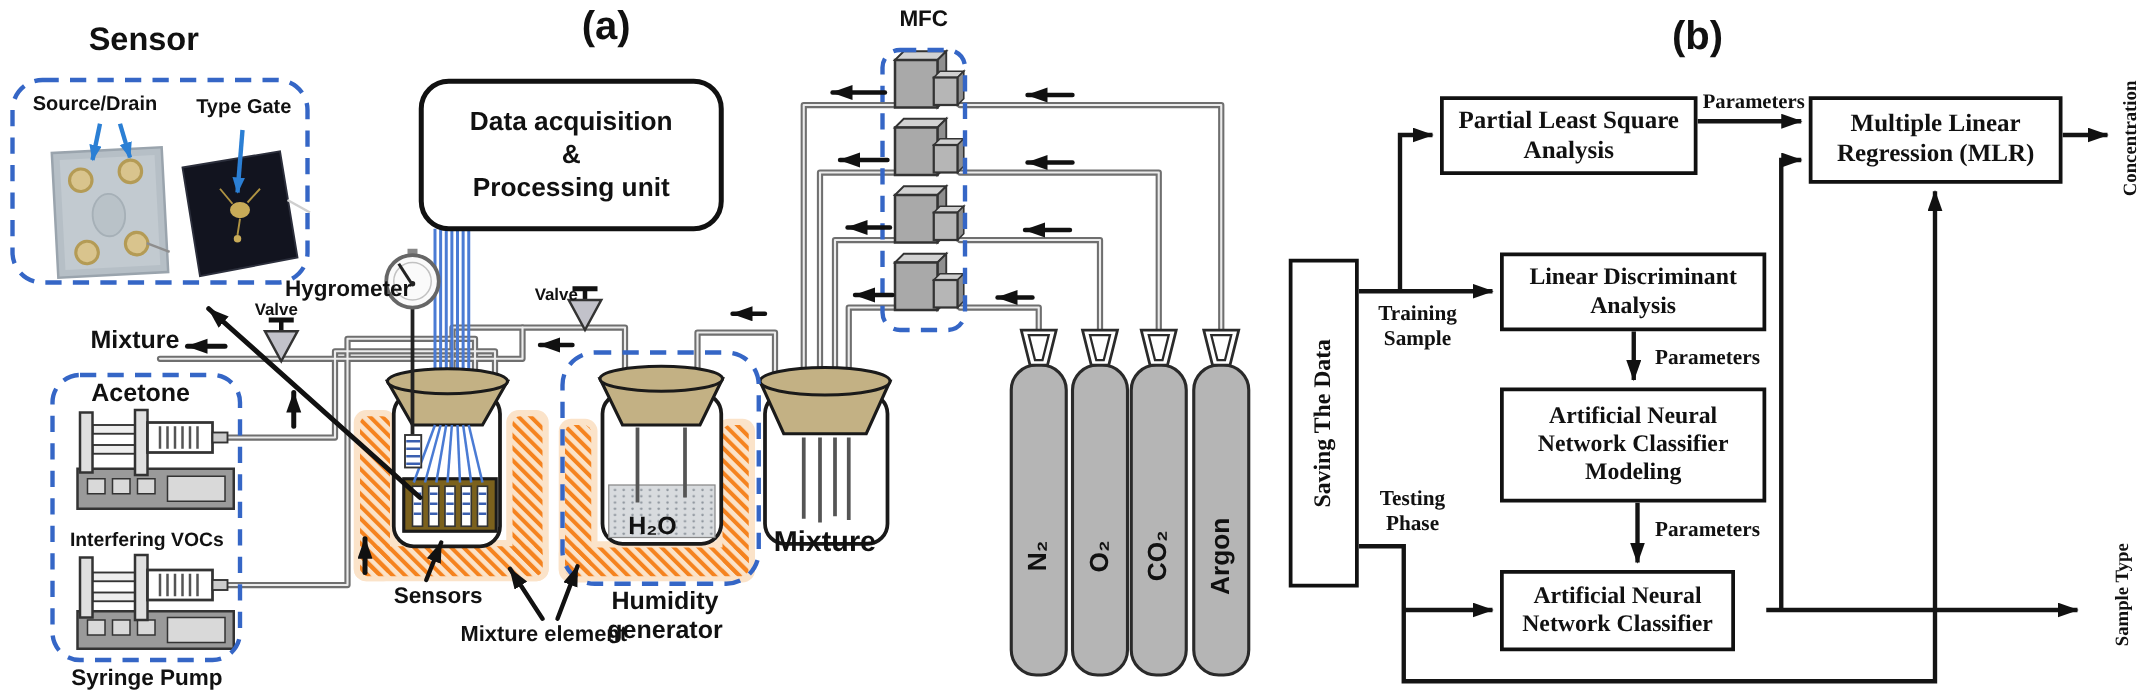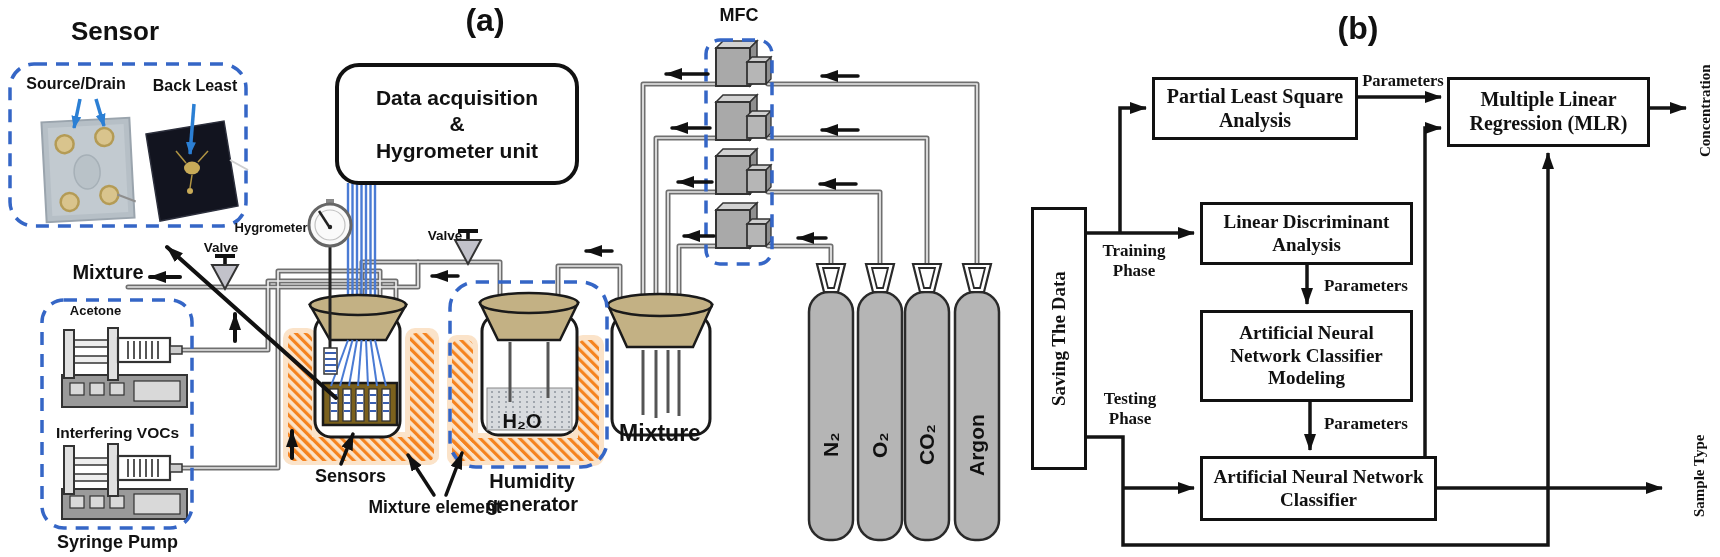--- a/index.html
+++ b/index.html
@@ -360,33 +360,33 @@
     <path d="M1123,488 H1194" marker-end="url(#mB)"></path>
     <path d="M1413,488 H1662" marker-end="url(#mB)"></path>
     <path d="M1425,488 V128 H1441" marker-end="url(#mB)"></path>
   </g>
 </svg>
 
 <div class="lbl sans" style="left:450px;top:2px;width:70px;font-size:32px;">(a)</div>
 
 <div class="lbl sans" style="left:60px;top:17px;width:110px;font-size:26px;">Sensor</div>
 <div class="lbl sans" style="left:20px;top:75px;width:112px;font-size:16px;">Source/Drain</div>
-<div class="lbl sans" style="left:150px;top:77px;width:90px;font-size:16px;">Back Least</div>
+<div class="lbl sans" style="left:150px;top:77px;width:90px;font-size:16px;">Type Gate</div>
 
 <div class="lbl sans" style="left:347px;top:85px;width:220px;font-size:21px;line-height:1.25;">
   <span style="display:block">Data acquisition</span>
   <span style="display:block">&amp;</span>
-  <span style="display:block">Hygrometer unit</span>
+  <span style="display:block">Processing unit</span>
 </div>
 
-<div class="lbl sans" style="left:228px;top:221px;width:86px;font-size:13px;">Hygrometer</div>
+<div class="lbl sans" style="left:228px;top:221px;width:86px;font-size:18px;">Hygrometer</div>
 <div class="lbl sans" style="left:197px;top:240px;width:48px;font-size:13.5px;">Valve</div>
 <div class="lbl sans" style="left:422px;top:228px;width:46px;font-size:13.5px;">Valve</div>
 <div class="lbl sans" style="left:64px;top:261px;width:88px;font-size:20px;">Mixture</div>
-<div class="lbl sans" style="left:43px;top:304px;width:105px;font-size:13px;">Acetone</div>
+<div class="lbl sans" style="left:60px;top:304px;width:105px;font-size:20px;">Acetone</div>
 <div class="lbl sans" style="left:45px;top:424px;width:145px;font-size:15.5px;">Interfering VOCs</div>
 <div class="lbl sans" style="left:40px;top:532px;width:155px;font-size:18px;">Syringe Pump</div>
 <div class="lbl sans" style="left:296px;top:466px;width:90px;font-size:18px;text-align:right;">Sensors</div>
 <div class="lbl sans" style="left:350px;top:497px;width:170px;font-size:17.5px;">Mixture element</div>
 <div class="lbl sans" style="left:452px;top:470px;width:160px;font-size:20px;">Humidity generator</div>
 <div class="lbl sans" style="left:494px;top:410px;width:56px;font-size:20px;">H₂O</div>
 <div class="lbl sans" style="left:612px;top:420px;width:96px;font-size:23px;">Mixture</div>
 <div class="lbl sans" style="left:706px;top:5px;width:66px;font-size:18px;">MFC</div>
 
 <div class="cyl-label" style="left:817px;top:370px;width:28px;height:150px;">N₂</div>
@@ -394,24 +394,24 @@
 <div class="cyl-label" style="left:913px;top:370px;width:28px;height:150px;">CO₂</div>
 <div class="cyl-label" style="left:963px;top:370px;width:28px;height:150px;">Argon</div>
 
 <div class="lbl sans" style="left:1322px;top:10px;width:72px;font-size:32px;">(b)</div>
 
 <div class="bbox vtext" style="left:1031px;top:207px;width:56px;height:263px;font-size:19px;">Saving The Data</div>
 <div class="bbox" style="left:1447px;top:77px;width:203px;height:70px;font-size:20px;">Multiple Linear Regression (MLR)</div>
 <div class="bbox" style="left:1152px;top:77px;width:206px;height:63px;font-size:20px;">Partial Least Square Analysis</div>
 <div class="bbox" style="left:1200px;top:310px;width:213px;height:92px;font-size:19px;">Artificial Neural Network Classifier Modeling</div>
 <div class="bbox" style="left:1200px;top:202px;width:213px;height:63px;font-size:19px;">Linear Discriminant Analysis</div>
-<div class="bbox" style="left:1200px;top:456px;width:237px;height:65px;font-size:19px;">Artificial Neural Network Classifier</div>
+<div class="bbox" style="left:1200px;top:456px;width:188px;height:65px;font-size:19px;">Artificial Neural Network Classifier</div>
 
 <div class="lbl serif" style="left:1360px;top:72px;width:86px;font-size:16.5px;">Parameters</div>
 <div class="lbl serif" style="left:1316px;top:276px;width:100px;font-size:17px;">Parameters</div>
 <div class="lbl serif" style="left:1316px;top:414px;width:100px;font-size:17px;">Parameters</div>
-<div class="lbl serif" style="left:1092px;top:241px;width:84px;font-size:17px;">Training Phase</div>
+<div class="lbl serif" style="left:1092px;top:241px;width:84px;font-size:17px;">Training Sample</div>
 <div class="lbl serif" style="left:1090px;top:389px;width:80px;font-size:17px;">Testing Phase</div>
 
 <div class="vlabel" style="left:1692px;top:48px;width:26px;height:125px;font-size:15px;">Concentration</div>
 <div class="vlabel" style="left:1686px;top:418px;width:26px;height:115px;font-size:15px;">Sample Type</div>
 
 </div>
 
 </body></html>

